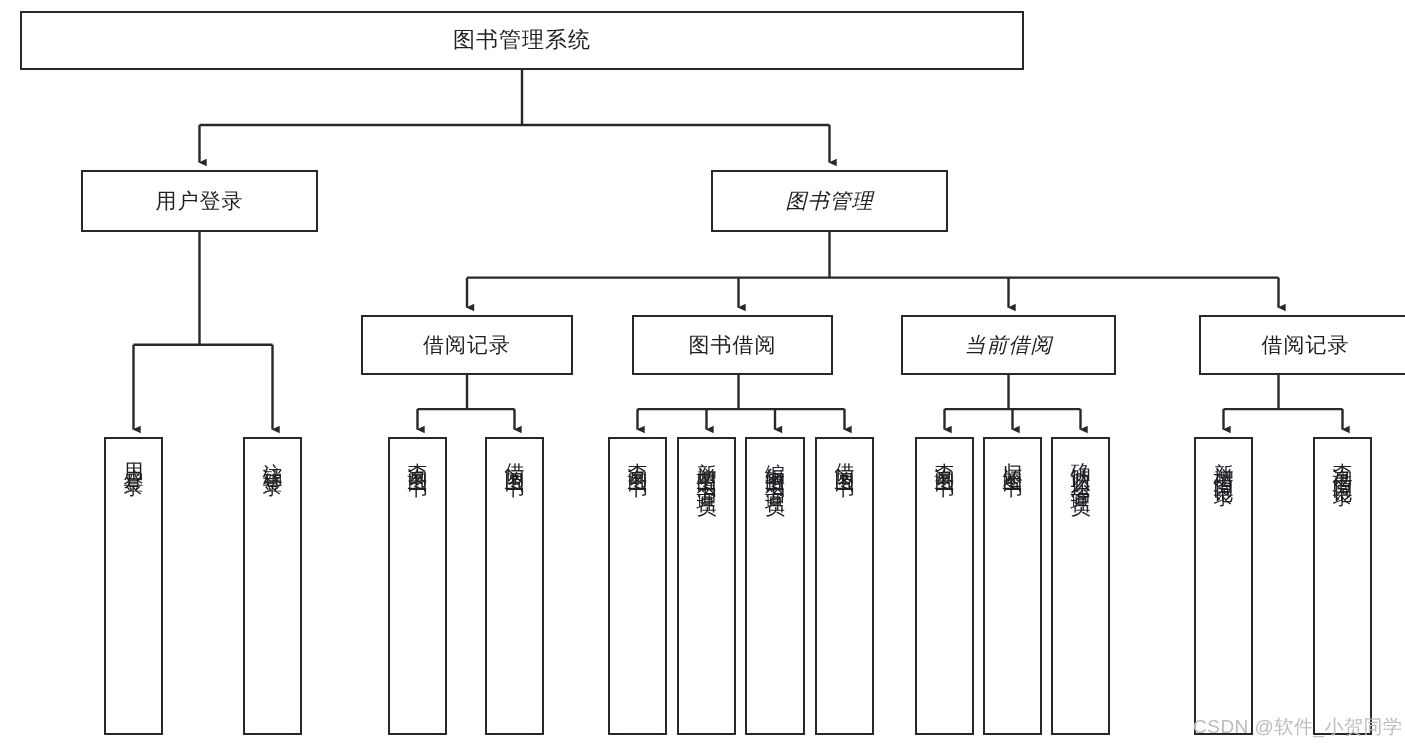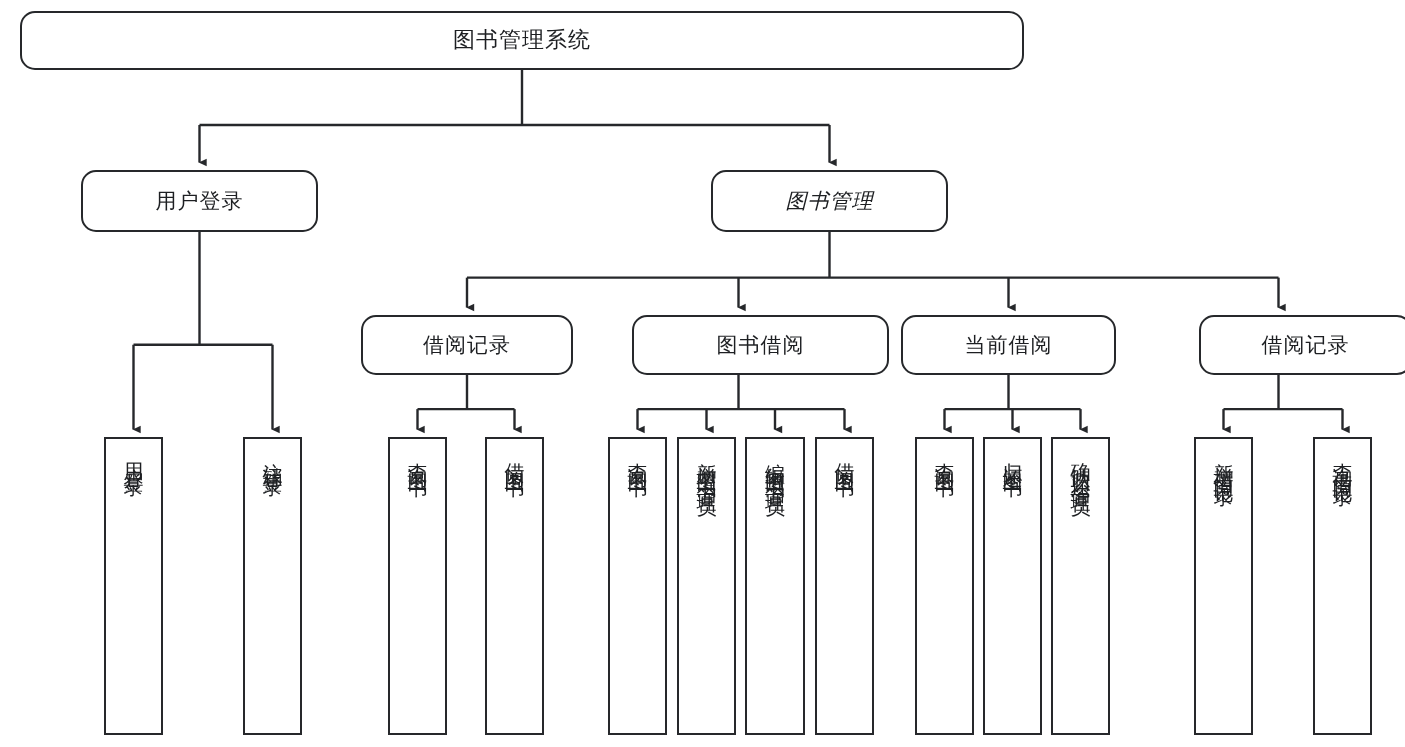--- a/index.html
+++ b/index.html
@@ -34,21 +34,20 @@
     display: flex;
     align-items: center;
     justify-content: center;
     color: #1d1f22;
   }
   .node-h {
     
     font-size: 21px;
     letter-spacing: 1px;
     line-height: 1.2;
-    border-radius: 15px;
   }
   .node-root {
     font-size: 22px;
   }
   .node-v {
     
     font-size: 20px;
     align-items: flex-start;
     justify-content: center;
     padding-top: 8px;
@@ -130,24 +129,24 @@
       </div>
       <div class="node node-h" style="left: 81px; top: 170px; width: 237px; height: 62px;">
         <span class="hlabel">用户登录</span>
       </div>
       <div class="node node-h" style="left: 711px; top: 170px; width: 237px; height: 62px; font-style: italic;">
         <span class="hlabel">图书管理</span>
       </div>
       <div class="node node-h" style="left: 361px; top: 315px; width: 212px; height: 60px;">
         <span class="hlabel">借阅记录</span>
       </div>
-      <div class="node node-h" style="left: 632px; top: 315px; width: 257px; height: 60px;">
+      <div class="node node-h" style="left: 632px; top: 315px; width: 201px; height: 60px;">
         <span class="hlabel">图书借阅</span>
       </div>
-      <div class="node node-h" style="left: 901px; top: 315px; width: 215px; height: 60px;">
+      <div class="node node-h" style="left: 901px; top: 315px; width: 215px; height: 60px; font-style: italic;">
         <span class="hlabel">当前借阅</span>
       </div>
       <div class="node node-h" style="left: 1172px; top: 315px; width: 213px; height: 60px; margin-left: 27px;">
         <span class="hlabel">借阅记录</span>
       </div>
       <div class="node node-v" style="left: 104px; top: 437px; width: 59px; height: 298px;">
         <span class="vlabel">用户登录</span>
       </div>
       <div class="node node-v" style="left: 243px; top: 437px; width: 59px; height: 298px;">
         <span class="vlabel">注销登录</span>
@@ -180,14 +179,15 @@
         <span class="vlabel">确认归还（管理员）</span>
       </div>
       <div class="node node-v" style="left: 1194px; top: 437px; width: 59px; height: 298px;">
         <span class="vlabel">新增借阅记录</span>
       </div>
       <div class="node node-v" style="left: 1313px; top: 437px; width: 59px; height: 298px;">
         <span class="vlabel">查询借阅记录</span>
       </div>
     </div>
 
+  <div class="watermark">CSDN @软件_小贺同学</div>
 
 </div>
 
 </body></html>

